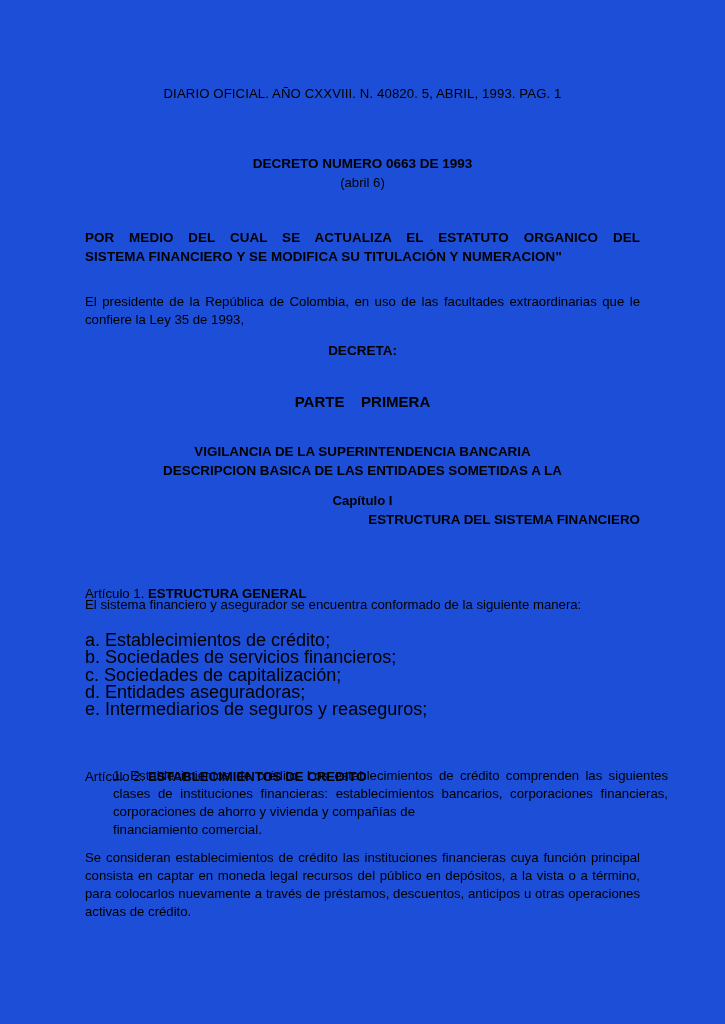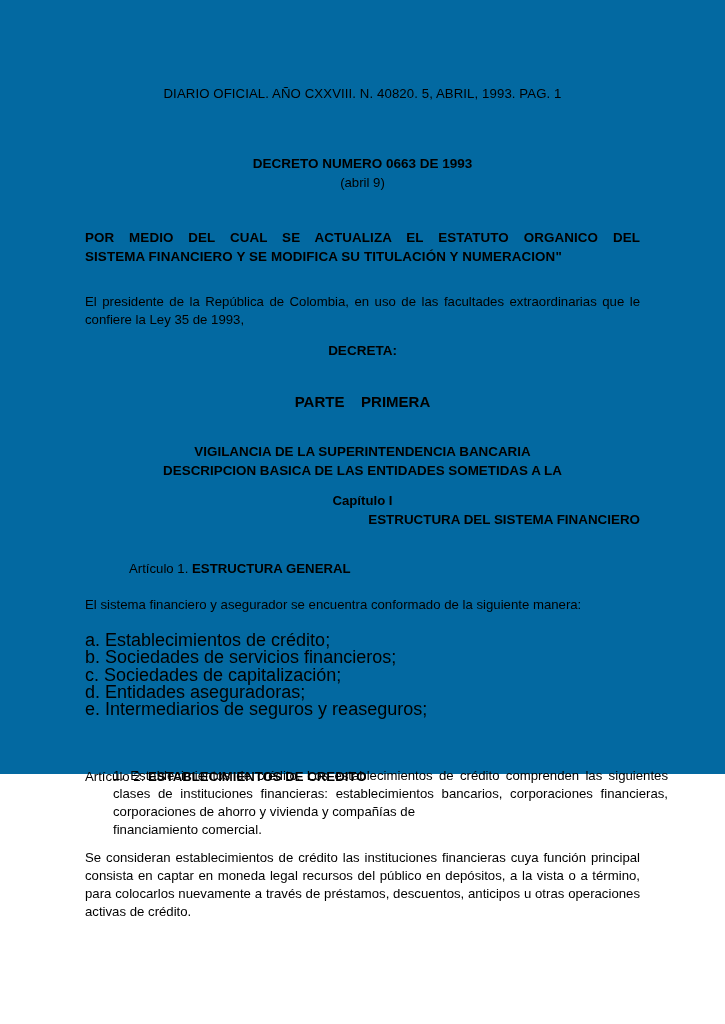--- a/index.html
+++ b/index.html
@@ -11,22 +11,22 @@
     height: 1024px;
     background: #ffffff;
     font-family: "Liberation Sans", sans-serif;
     color: #000000;
     overflow: hidden;
   }
 
   .page {
     position: relative;
     width: 725px;
-    height: 774px;
-    background: #0369a1;
+    height: 1024px;
+    background: #1d4ed8;
     box-sizing: border-box;
   }
 
   
   .col {
     position: absolute;
     left: 85px;
     width: 555px;
   }
 
@@ -109,24 +109,23 @@
   }
   .chapter-title {
     top: 511px;
     text-align: right;
     font-size: 13.4px;
     font-weight: bold;
     line-height: 18px;
   }
 
   .art1-head {
-    top: 560px;
-    font-size: 13.2px;
-    line-height: 18px;
-    margin-left: 44px;
+    top: 585px;
+    font-size: 13.2px;
+    line-height: 18px;
   }
   .art1-intro {
     top: 596px;
     text-align: justify;
     font-size: 13.2px;
     line-height: 18px;
   }
 
   .item-list {
     top: 632px;
@@ -162,21 +161,21 @@
 </style>
 </head>
 <body>
 
 <div class="page">
 
   <div class="col running-head">DIARIO OFICIAL. AÑO CXXVIII. N. 40820. 5, ABRIL, 1993. PAG. 1</div>
 
   <div class="col decree-title">DECRETO NUMERO 0663 DE 1993</div>
 
-  <div class="col decree-date">(abril 9)</div>
+  <div class="col decree-date">(abril 6)</div>
 
   <div class="col act-title">
     <span>POR MEDIO DEL CUAL SE ACTUALIZA EL ESTATUTO ORGANICO DEL</span>
     <span class="last-line">SISTEMA FINANCIERO Y SE MODIFICA SU TITULACIÓN Y NUMERACION"</span>
   </div>
 
   <div class="col preamble">El presidente de la República de Colombia, en uso de las facultades extraordinarias que le confiere la Ley 35 de 1993,</div>
 
   <div class="col decreta">DECRETA:</div>
 

